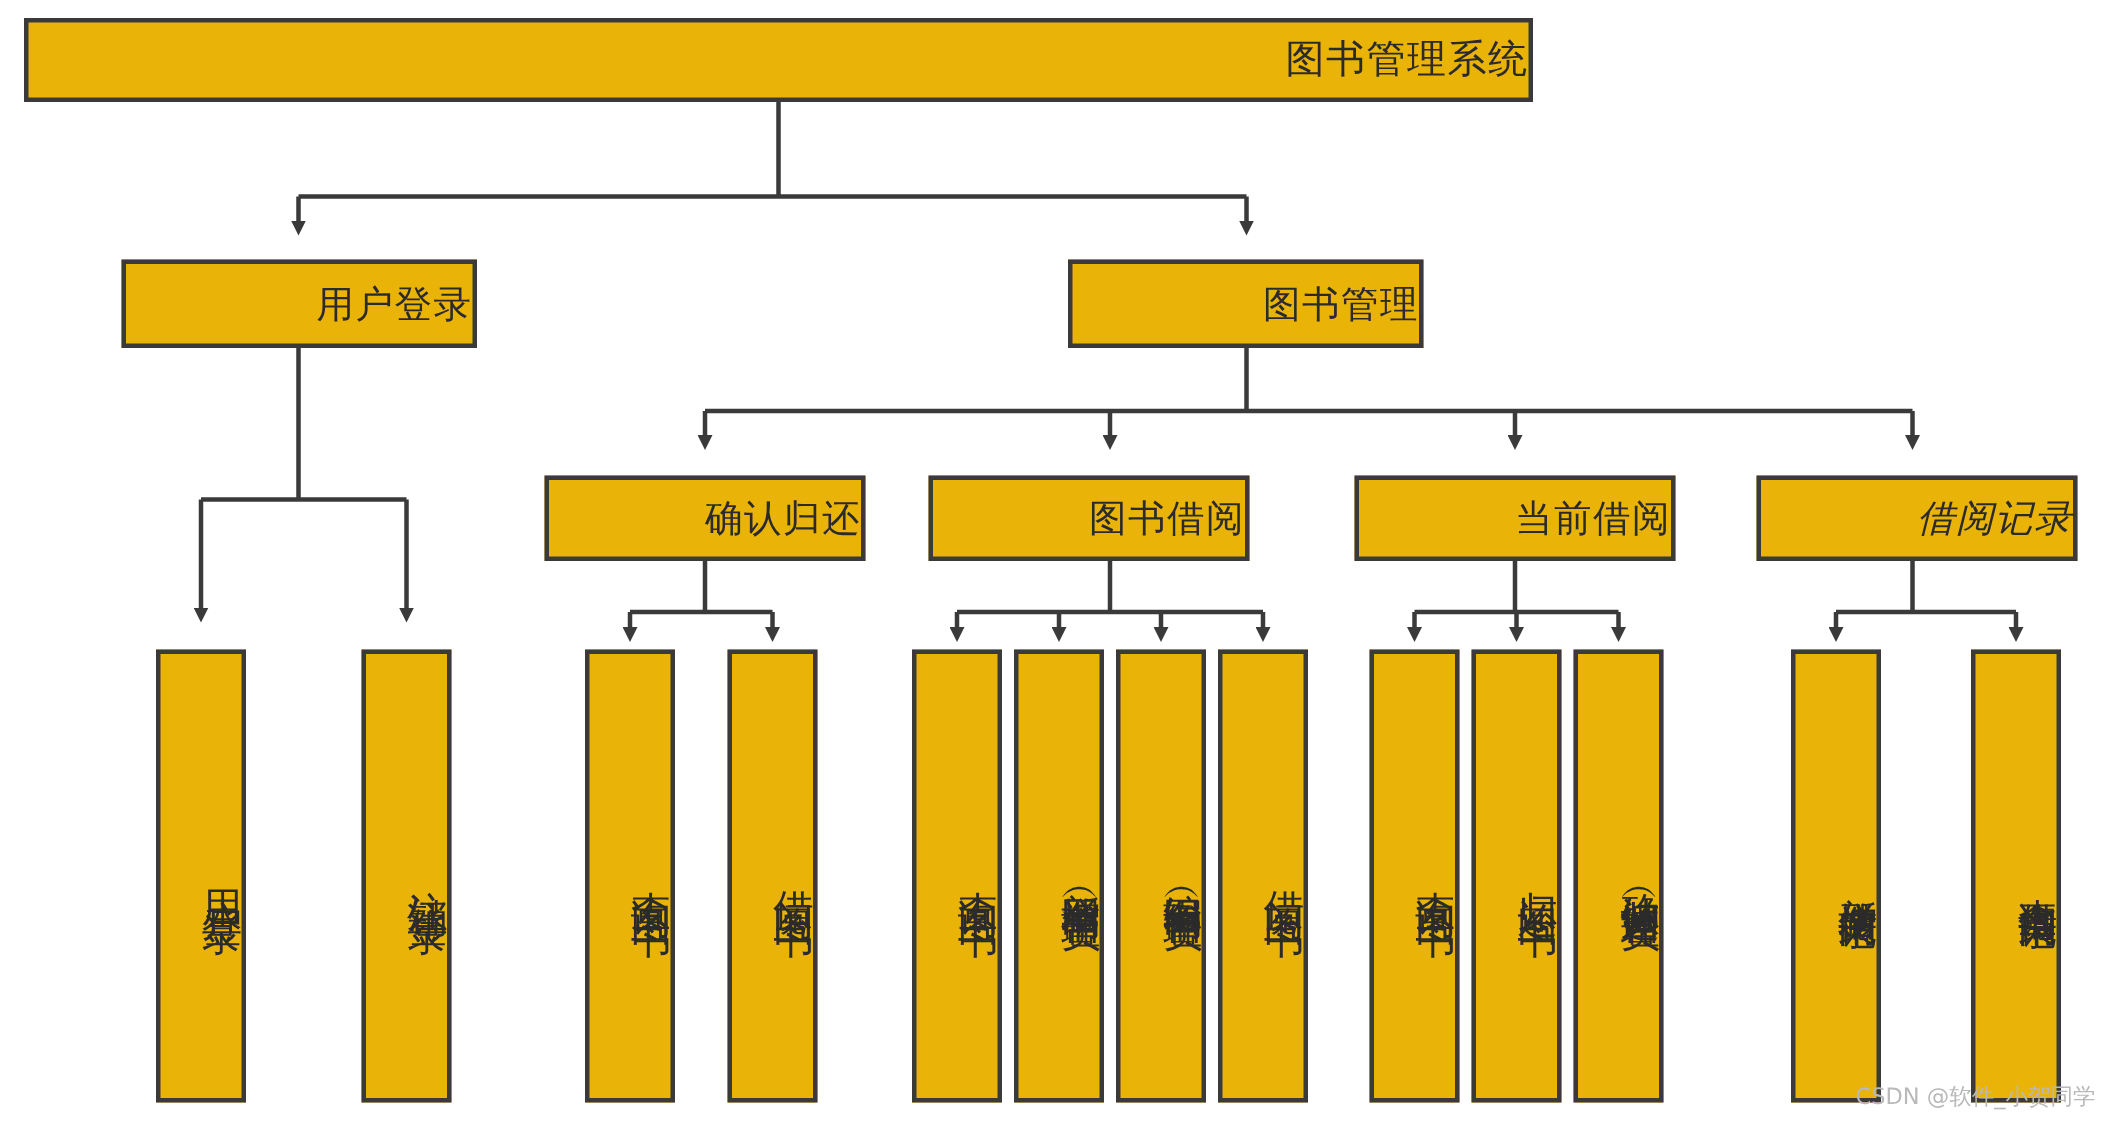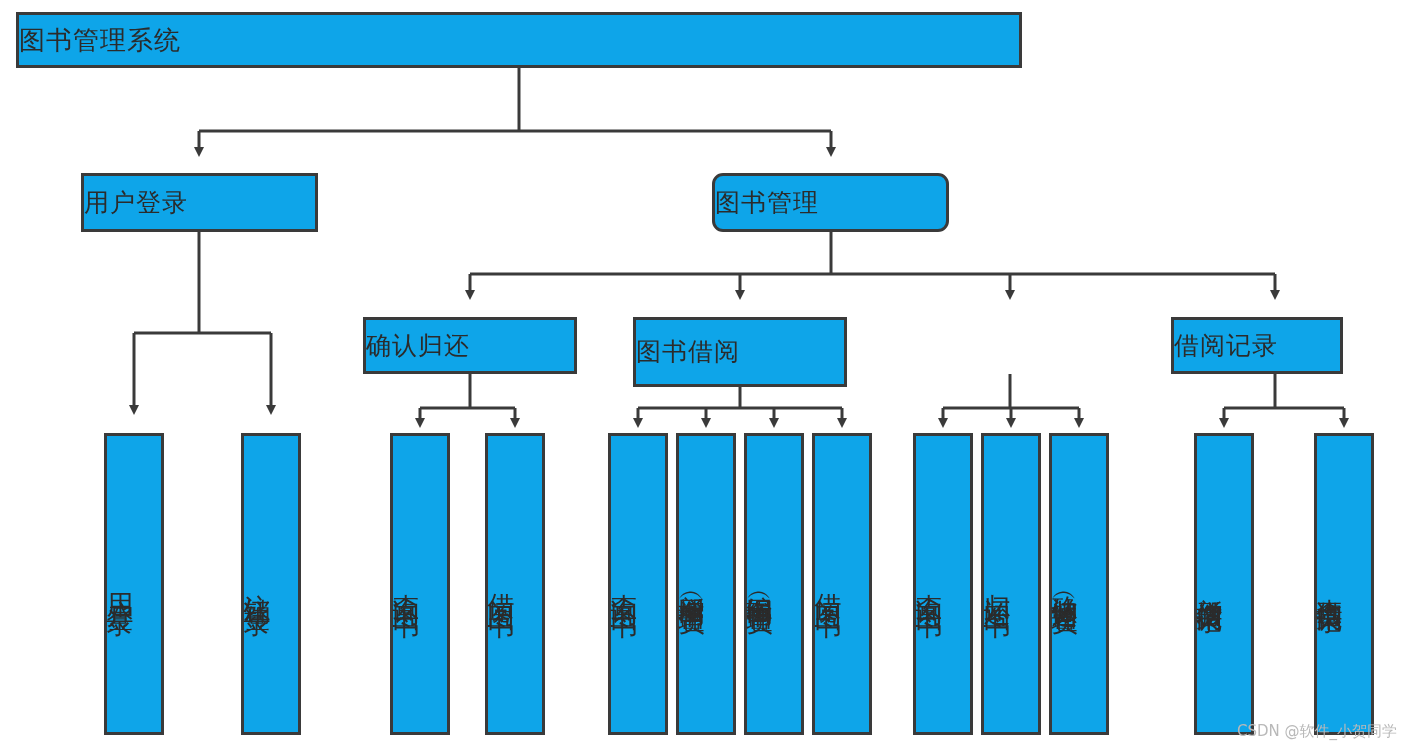--- a/index.html
+++ b/index.html
@@ -23,24 +23,24 @@
     left: 0;
     top: 0;
     width: 1405px;
     height: 747px;
     pointer-events: none;
   }
   .node {
     position: absolute;
     box-sizing: border-box;
     border: 3px solid #3a3a3a;
-    background: #0ea5e9;
+    background: #eab308;
     display: flex;
     align-items: center;
-    justify-content: flex-start;
+    justify-content: flex-end;
     color: #2b2b2b;
     z-index: 2;
   }
   .node .label {
     display: block;
     text-align: center;
     line-height: 1.18;
     white-space: nowrap;
   }
   
@@ -132,31 +132,34 @@
     </g>
   </svg>
 
   <div class="node horiz root" style="left:16px; top:12px; width:1006px; height:56px;">
     <span class="label">图书管理系统</span>
   </div>
 
   <div class="node horiz" style="left:81px; top:173px; width:237px; height:59px;">
     <span class="label">用户登录</span>
   </div>
-  <div class="node horiz" style="left:712px; top:173px; width:237px; height:59px;border-radius:11px;">
+  <div class="node horiz" style="left:712px; top:173px; width:237px; height:59px;">
     <span class="label">图书管理</span>
   </div>
 
   <div class="node horiz" style="left:363px; top:317px; width:214px; height:57px;">
     <span class="label">确认归还</span>
   </div>
-  <div class="node horiz" style="left:633px; top:317px; width:214px; height:70px;">
+  <div class="node horiz" style="left:619px; top:317px; width:214px; height:57px;">
     <span class="label">图书借阅</span>
   </div>
-  <div class="node horiz" style="left:1171px; top:317px; width:172px; height:57px;">
+  <div class="node horiz" style="left:903px; top:317px; width:214px; height:57px;">
+    <span class="label">当前借阅</span>
+  </div>
+  <div class="node horiz" style="left:1171px; top:317px; width:214px; height:57px;font-style:italic;">
     <span class="label">借阅记录</span>
   </div>
 
   <div class="node vert" style="left:104px; top:433px; width:60px; height:302px;">
     <span class="label">用户登录</span>
   </div>
   <div class="node vert" style="left:241px; top:433px; width:60px; height:302px;">
     <span class="label">注销登录</span>
   </div>
 

